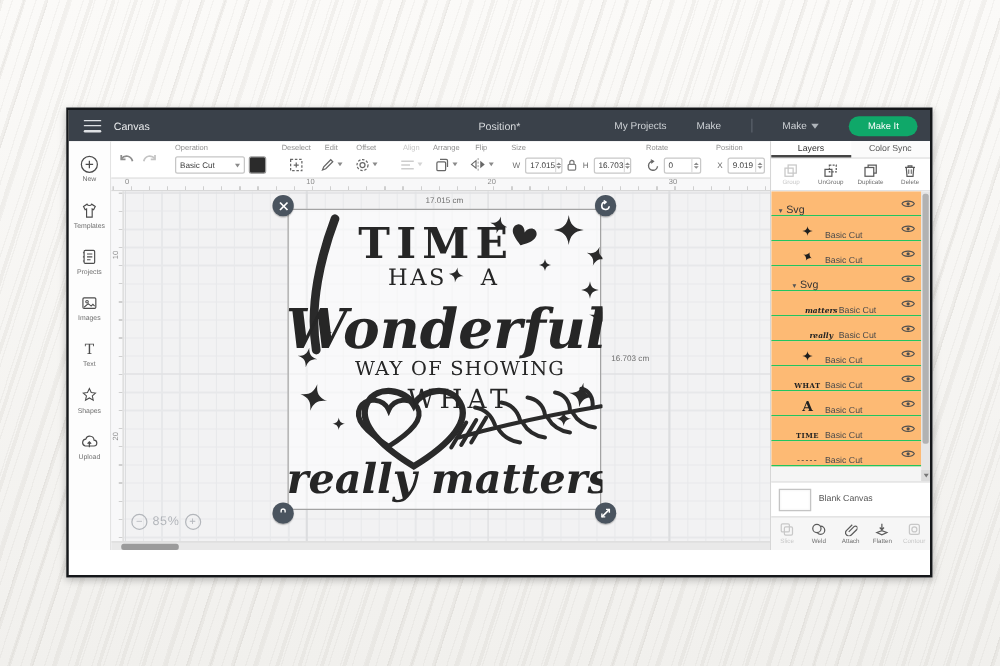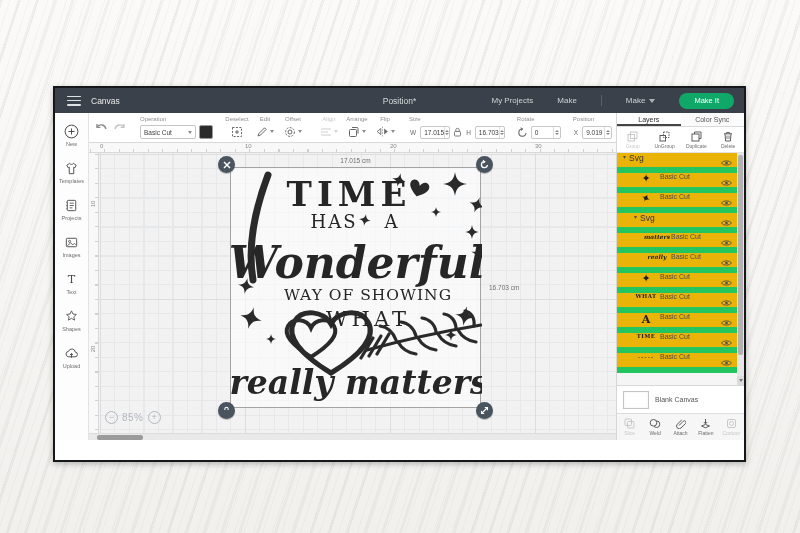--- a/index.html
+++ b/index.html
@@ -95,21 +95,21 @@
   
   .tabs{display:flex;height:14px;border-bottom:1px solid #d9d9d9;background:#fbfbfb}
   .tab{flex:1;text-align:center;font-size:7px;color:#555;line-height:13px;cursor:pointer}
   .tab.active{color:#2f2f2f;border-bottom:2px solid #454545;background:#fff}
   .actions{display:flex;height:26px;border-bottom:1px solid #e2e2e2;background:#fff}
   .act{flex:1;display:flex;flex-direction:column;align-items:center;justify-content:center;gap:1px;cursor:pointer}
   .act .lbl{font-size:5px;color:#6e6e6e}
   .act.disabled .lbl{color:#c8c8c8}
   .layers-wrap{position:relative;flex:1;overflow:hidden;background:#f5f5f5}
   .layers-list{position:absolute;left:0;top:0;right:7px;bottom:0}
-  .layer-row{height:20px;display:flex;align-items:flex-start;background:#eab308;border-bottom:6px solid #22c55e;position:relative;cursor:pointer}
+  .layer-row{height:20px;display:flex;align-items:flex-end;background:#fdba74;border-bottom:1px solid #22c55e;position:relative;cursor:pointer}
   .layer-row .lr-label{font-size:7px;color:#4a4a4a}
   .layer-row.group .lr-label{font-size:8.5px;color:#333}
   .layer-row .chev{font-size:6px;color:#555;margin-right:3px}
   .layer-row .thumb{width:24px;display:flex;justify-content:center;align-items:center;margin-right:2px}
   .layer-row .eye{position:absolute;right:5px;top:6px;cursor:pointer}
   .th-sparkle{font-size:11px;color:#1f1f1f;line-height:1}
   .th-sparkle-rot{font-size:11px;color:#1f1f1f;line-height:1;display:inline-block;transform:rotate(25deg)}
   .th-script{font-family:"DejaVu Serif",serif;font-style:italic;font-weight:700;font-size:6px;color:#222}
   .th-serif{font-family:"DejaVu Serif",serif;font-weight:700;font-size:5.5px;letter-spacing:.4px;color:#222}
   .th-serif-big{font-family:"DejaVu Serif",serif;font-weight:700;font-size:11px;color:#222}

